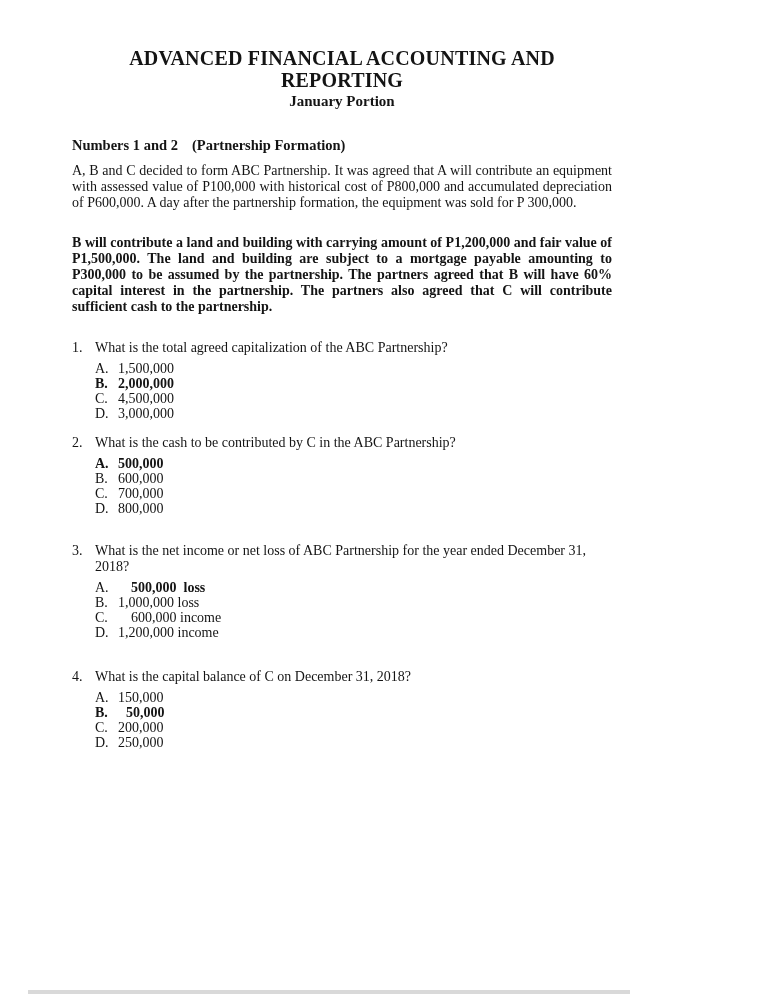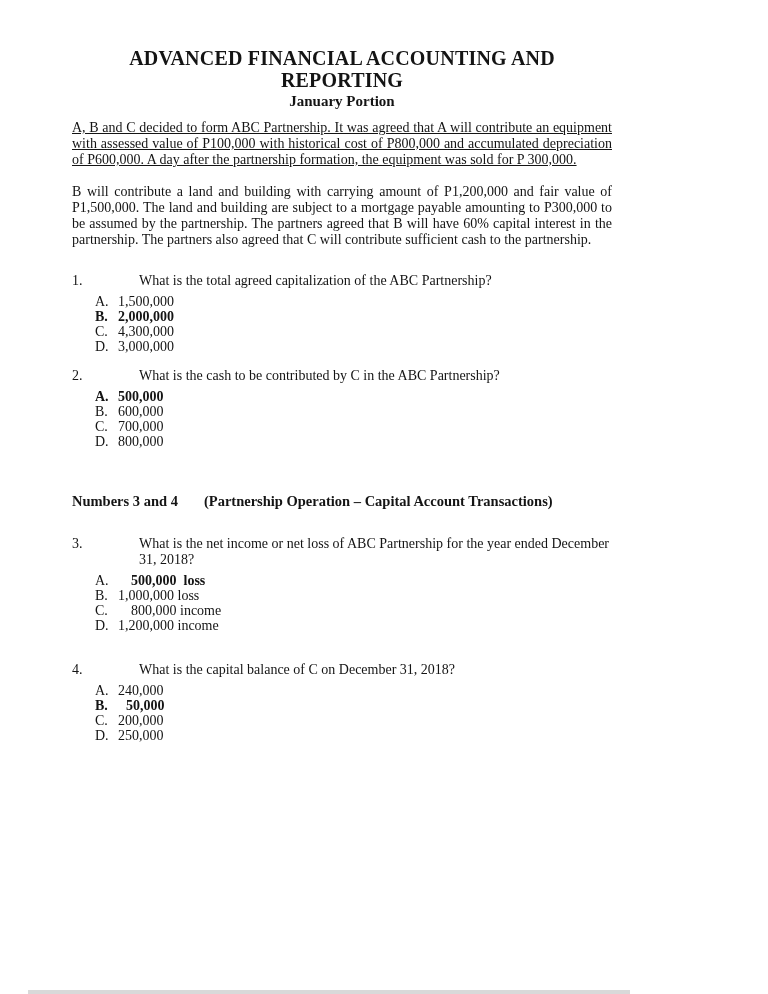--- a/index.html
+++ b/index.html
@@ -35,32 +35,32 @@
     white-space:nowrap;
   }
   .sec-head-1 { margin-top:27px; }
   .sec-head-2 { margin-top:44px; }
   .sec-head .sh-topic-1 { margin-left:14px; }
   .sec-head .sh-topic-2 { margin-left:26px; }
   .para {
     margin:0;
     text-align:justify;
   }
-  .para-a { margin-top:10px;text-decoration:underline; }
-  .para-b { margin-top:16px; }
+  .para-a { margin-top:10px; }
+  .para-b { margin-top:24px;font-weight:bold; }
   .para-c { margin-top:13px; }
   .para-d { margin-top:24px; }
   .question { margin:0; }
   .q-1 { margin-top:25px; }
   .q-2 { margin-top:14px; }
   .q-3 { margin-top:27px; }
   .q-4 { margin-top:29px; }
   .q-line { display:flex; }
   .q-num { width:23px; flex:none; }
-  .q-text { flex:1;margin-left:44px; }
+  .q-text { flex:1; }
   .choices { margin-top:5px; padding-left:23px; }
   .choice { display:flex; line-height:15px; }
   .c-letter { width:23px; flex:none; }
   .c-text { white-space:pre; }
   .answer { font-weight:bold; }
   .ind-sm { padding-left:8px; }
   .ind-md { padding-left:13px;text-align:center; }
   .page-bottom-edge {
     position:absolute;
     left:28px; right:30px; bottom:0;
@@ -69,41 +69,44 @@
   }
 </style>
 </head>
 <body>
 
 <div class="sheet">
 
   <h1 class="doc-title">ADVANCED FINANCIAL ACCOUNTING AND REPORTING</h1>
   <h2 class="doc-subtitle">January Portion</h2>
 
+  <p class="sec-head sec-head-1">
+    <span class="sh-num">Numbers 1 and 2</span><span class="sh-topic-1">(Partnership Formation)</span>
+  </p>
 
   <p class="para para-a">A, B and C decided to form ABC Partnership. It was agreed that A will contribute an equipment with assessed value of P100,000 with historical cost of P800,000 and accumulated depreciation of P600,000. A day after the partnership formation, the equipment was sold for P 300,000.</p>
   <p class="para para-b">B will contribute a land and building with carrying amount of P1,200,000 and fair value of P1,500,000. The land and building are subject to a mortgage payable amounting to P300,000 to be assumed by the partnership. The partners agreed that B will have 60% capital interest in the partnership. The partners also agreed that C will contribute sufficient cash to the partnership.</p>
 
   <div class="question q-1">
     <div class="q-line">
       <span class="q-num">1.</span>
       <span class="q-text">What is the total agreed capitalization of the ABC Partnership?</span>
     </div>
     <div class="choices">
       <div class="choice">
         <span class="c-letter">A.</span>
         <span class="c-text">1,500,000</span>
       </div>
       <div class="choice">
         <span class="c-letter answer">B.</span>
         <span class="c-text answer">2,000,000</span>
       </div>
       <div class="choice">
         <span class="c-letter">C.</span>
-        <span class="c-text">4,300,000</span>
+        <span class="c-text">4,500,000</span>
       </div>
       <div class="choice">
         <span class="c-letter">D.</span>
         <span class="c-text">3,000,000</span>
       </div>
     </div>
   </div>
 
   <div class="question q-2">
     <div class="q-line">
@@ -123,59 +126,56 @@
         <span class="c-letter">C.</span>
         <span class="c-text">700,000</span>
       </div>
       <div class="choice">
         <span class="c-letter">D.</span>
         <span class="c-text">800,000</span>
       </div>
     </div>
   </div>
 
-  <p class="sec-head sec-head-2">
-    <span class="sh-num">Numbers 3 and 4</span><span class="sh-topic-2">(Partnership Operation – Capital Account Transactions)</span>
-  </p>
 
 
   <div class="question q-3">
     <div class="q-line">
       <span class="q-num">3.</span>
       <span class="q-text">What is the net income or net loss of ABC Partnership for the year ended December 31, 2018?</span>
     </div>
     <div class="choices">
       <div class="choice">
         <span class="c-letter">A.</span>
         <span class="c-text answer ind-md">500,000  loss</span>
       </div>
       <div class="choice">
         <span class="c-letter">B.</span>
         <span class="c-text">1,000,000 loss</span>
       </div>
       <div class="choice">
         <span class="c-letter">C.</span>
-        <span class="c-text ind-md">800,000 income</span>
+        <span class="c-text ind-md">600,000 income</span>
       </div>
       <div class="choice">
         <span class="c-letter">D.</span>
         <span class="c-text">1,200,000 income</span>
       </div>
     </div>
   </div>
 
   <div class="question q-4">
     <div class="q-line">
       <span class="q-num">4.</span>
       <span class="q-text">What is the capital balance of C on December 31, 2018?</span>
     </div>
     <div class="choices">
       <div class="choice">
         <span class="c-letter">A.</span>
-        <span class="c-text">240,000</span>
+        <span class="c-text">150,000</span>
       </div>
       <div class="choice">
         <span class="c-letter answer">B.</span>
         <span class="c-text answer ind-sm">50,000</span>
       </div>
       <div class="choice">
         <span class="c-letter">C.</span>
         <span class="c-text">200,000</span>
       </div>
       <div class="choice">

